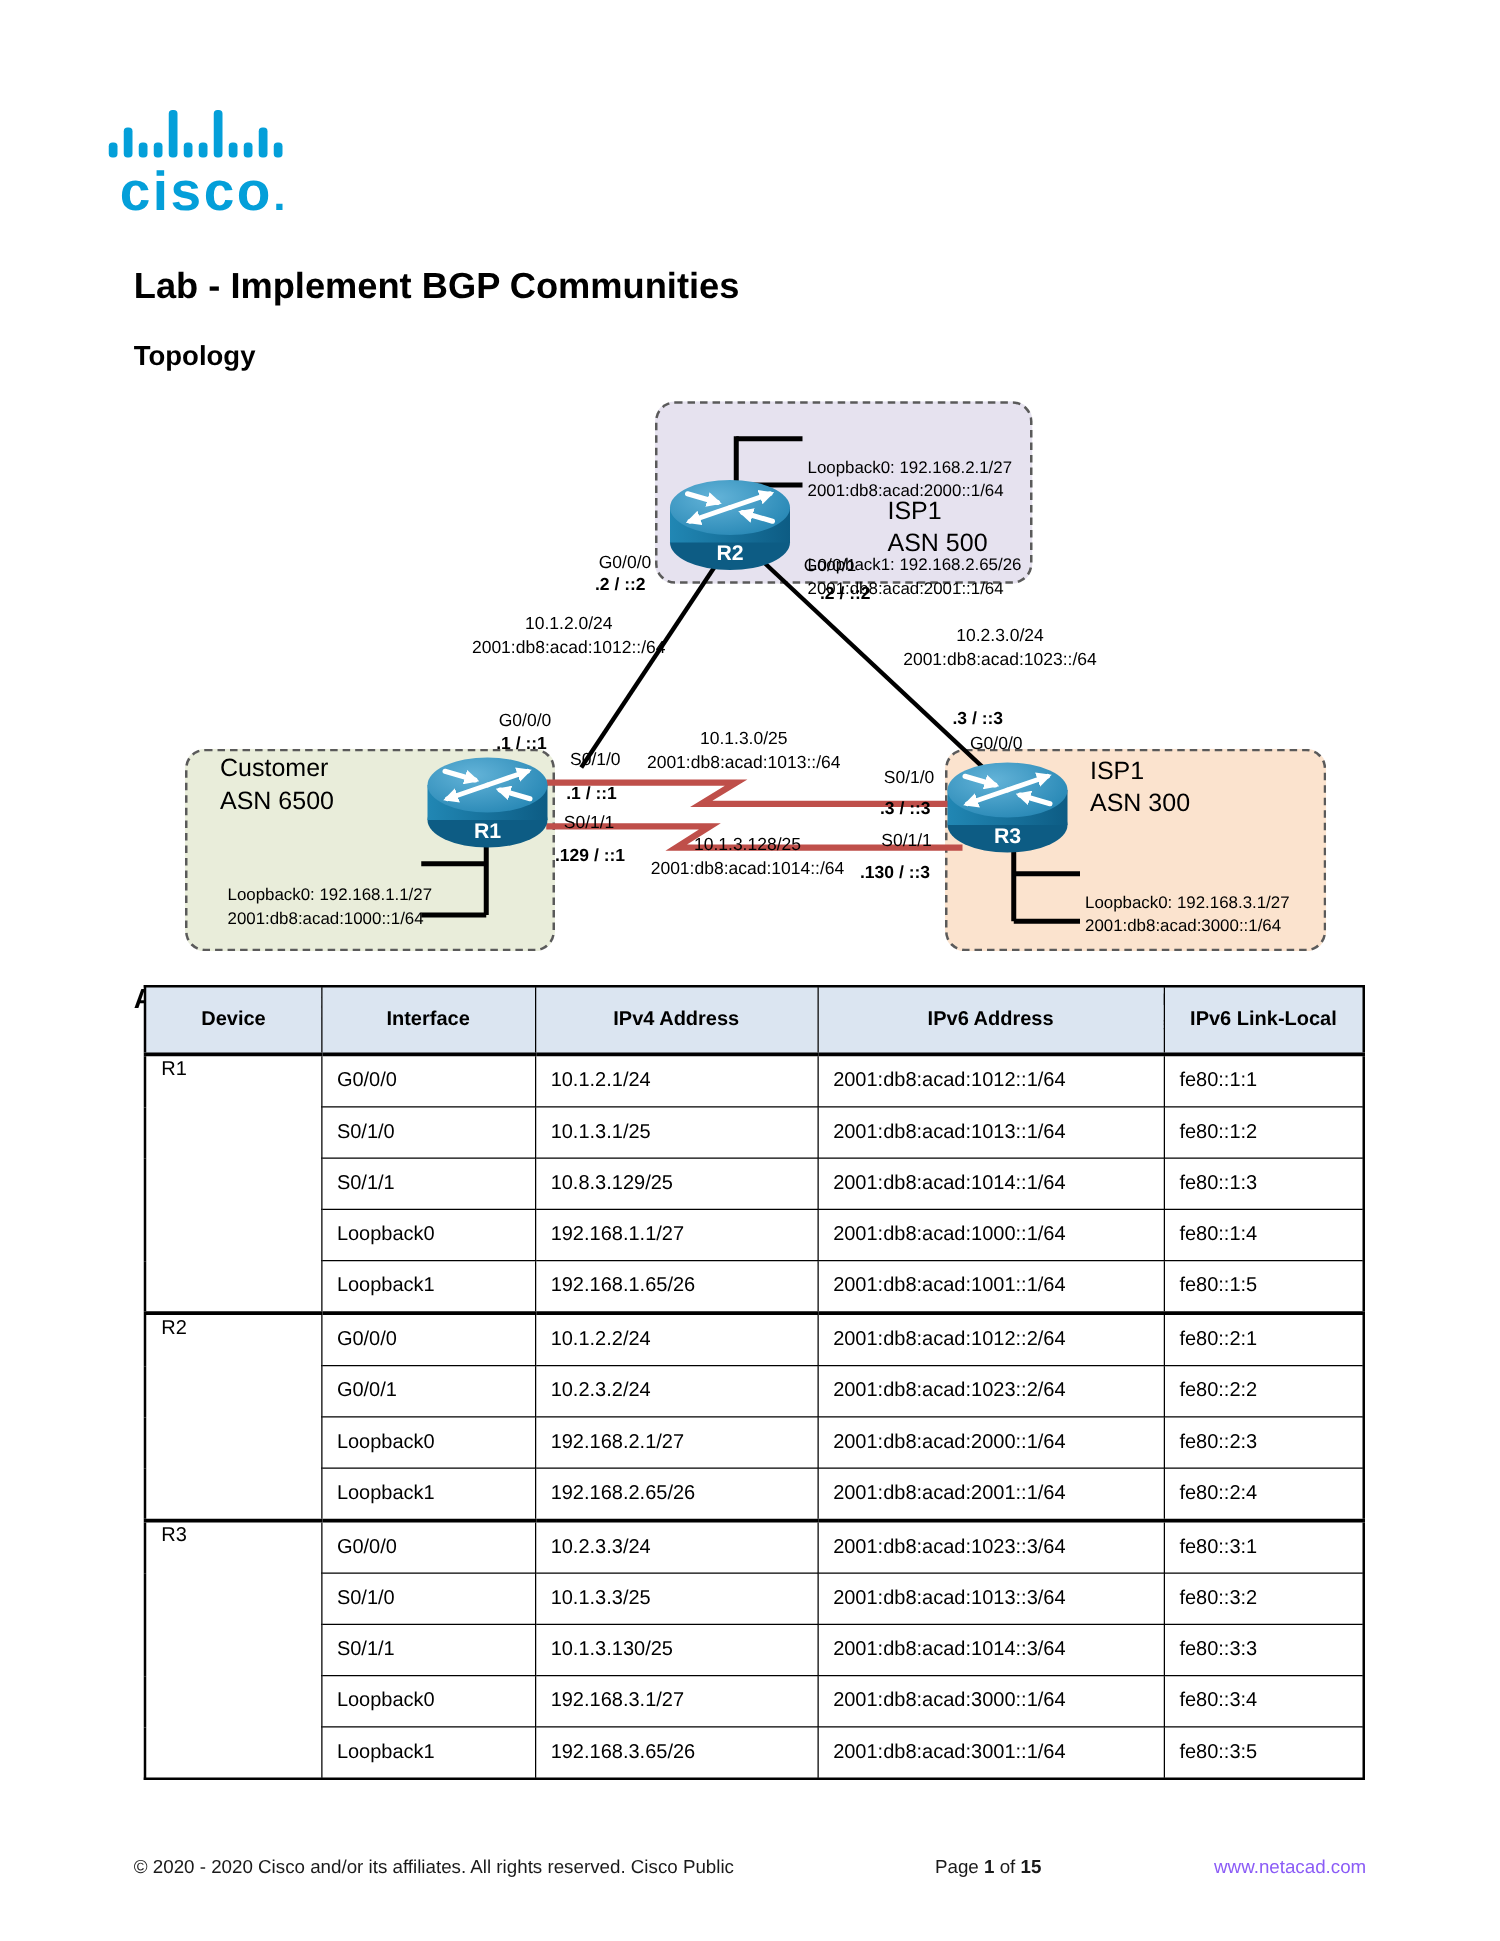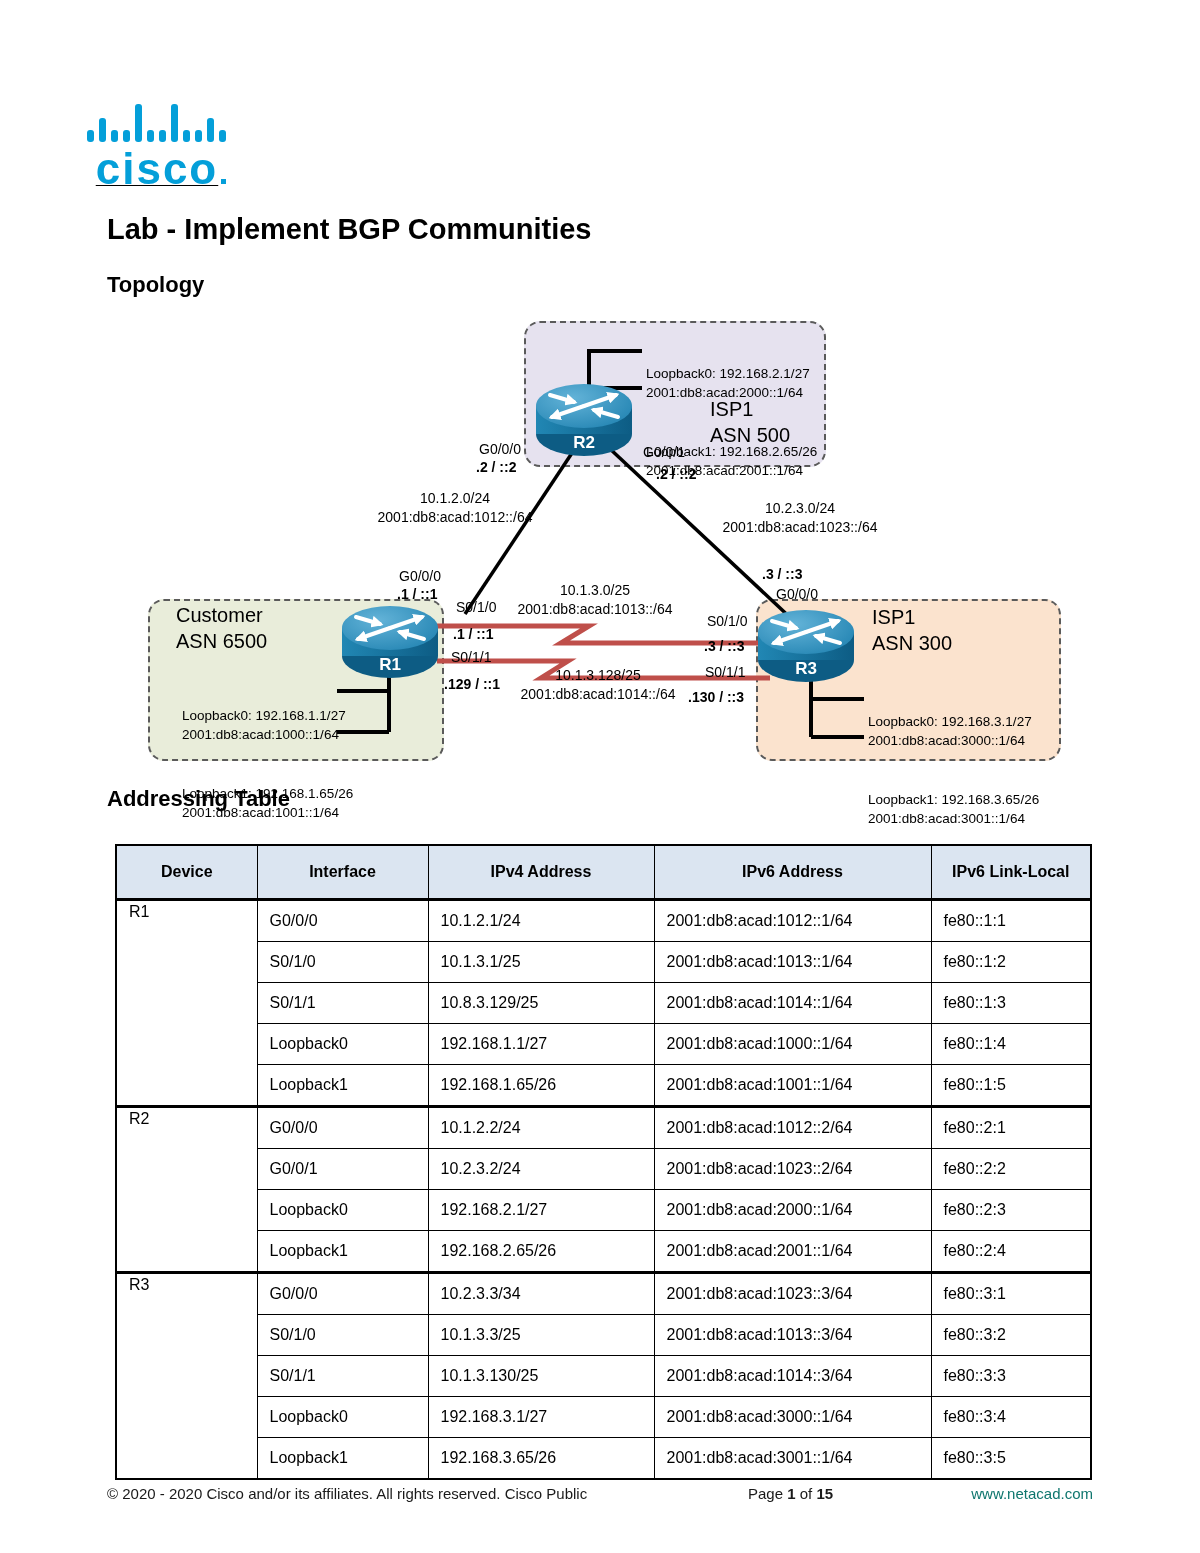--- a/index.html
+++ b/index.html
@@ -41,28 +41,28 @@
   table.addr { border-collapse:collapse; width:975px; table-layout:fixed; font-size:16px; }
   table.addr th, table.addr td { border:1px solid #000; height:36px; padding:2px 12px; text-align:left; }
   table.addr thead th { background:#dbe5f1; text-align:center; font-weight:bold; height:48px;
                         border-bottom:3px solid #000; }
   table.addr { border:2px solid #000; }
   td.device-cell { vertical-align:top; padding-top:9px; font-size:16px; }
   tr.group-start td { border-top:3px solid #000; }
 
   
   .footer-text { font-size:15px; color:#1a1a1a; white-space:nowrap; }
-  .site-link { color:#0f766e; text-decoration:none;margin-top:39px; }
+  .site-link { color:#8b5cf6; text-decoration:none;margin-top:39px; }
 </style>
 </head>
 <body>
 
 <div class="page">
 
-  <div class="abs" style="left:85px; top:100px;text-decoration:underline;">
+  <div class="abs" style="left:85px; top:84px;">
     <svg width="152" height="46" viewBox="0 0 152 46">
       <g fill="#049fd9">
         <rect x="2" y="30" width="7" height="12" rx="3"></rect>
         <rect x="14" y="18" width="7" height="24" rx="3"></rect>
         <rect x="26" y="30" width="7" height="12" rx="3"></rect>
         <rect x="38" y="30" width="7" height="12" rx="3"></rect>
         <rect x="50" y="4" width="7" height="38" rx="3"></rect>
         <rect x="62" y="30" width="7" height="12" rx="3"></rect>
         <rect x="74" y="30" width="7" height="12" rx="3"></rect>
         <rect x="86" y="4" width="7" height="38" rx="3"></rect>
@@ -209,21 +209,21 @@
     <span class="if-addr" style="left:444px; top:676px;">.129 / ::1</span>
 
     <span class="if-name" style="left:707px; top:613px;">S0/1/0</span>
     <span class="if-addr" style="left:704px; top:638px;">.3 / ::3</span>
     <span class="if-name" style="left:705px; top:664px;">S0/1/1</span>
     <span class="if-addr" style="left:688px; top:689px;">.130 / ::3</span>
   </div>
 
   <div class="abs h2" style="left:107px; top:786px;">Addressing Table</div>
 
-  <table class="addr abs" style="left:115px; top:844px;">
+  <table class="addr abs" style="left:115px; top:788px;">
     <colgroup>
         <col style="width:141px">
         <col style="width:171px">
         <col style="width:226px">
         <col style="width:277px">
         <col style="width:160px">
       </colgroup>
     <thead>
       <tr>
         <th>Device</th>
@@ -288,21 +288,21 @@
       <tr>
           <td>Loopback1</td>
           <td>192.168.2.65/26</td>
           <td>2001:db8:acad:2001::1/64</td>
           <td>fe80::2:4</td>
         </tr>
 
       <tr class="group-start">
         <td class="device-cell" rowspan="5">R3</td>
         <td>G0/0/0</td>
-          <td>10.2.3.3/34</td>
+          <td>10.2.3.3/24</td>
           <td>2001:db8:acad:1023::3/64</td>
           <td>fe80::3:1</td>
       </tr>
       <tr>
           <td>S0/1/0</td>
           <td>10.1.3.3/25</td>
           <td>2001:db8:acad:1013::3/64</td>
           <td>fe80::3:2</td>
         </tr>
       <tr>

